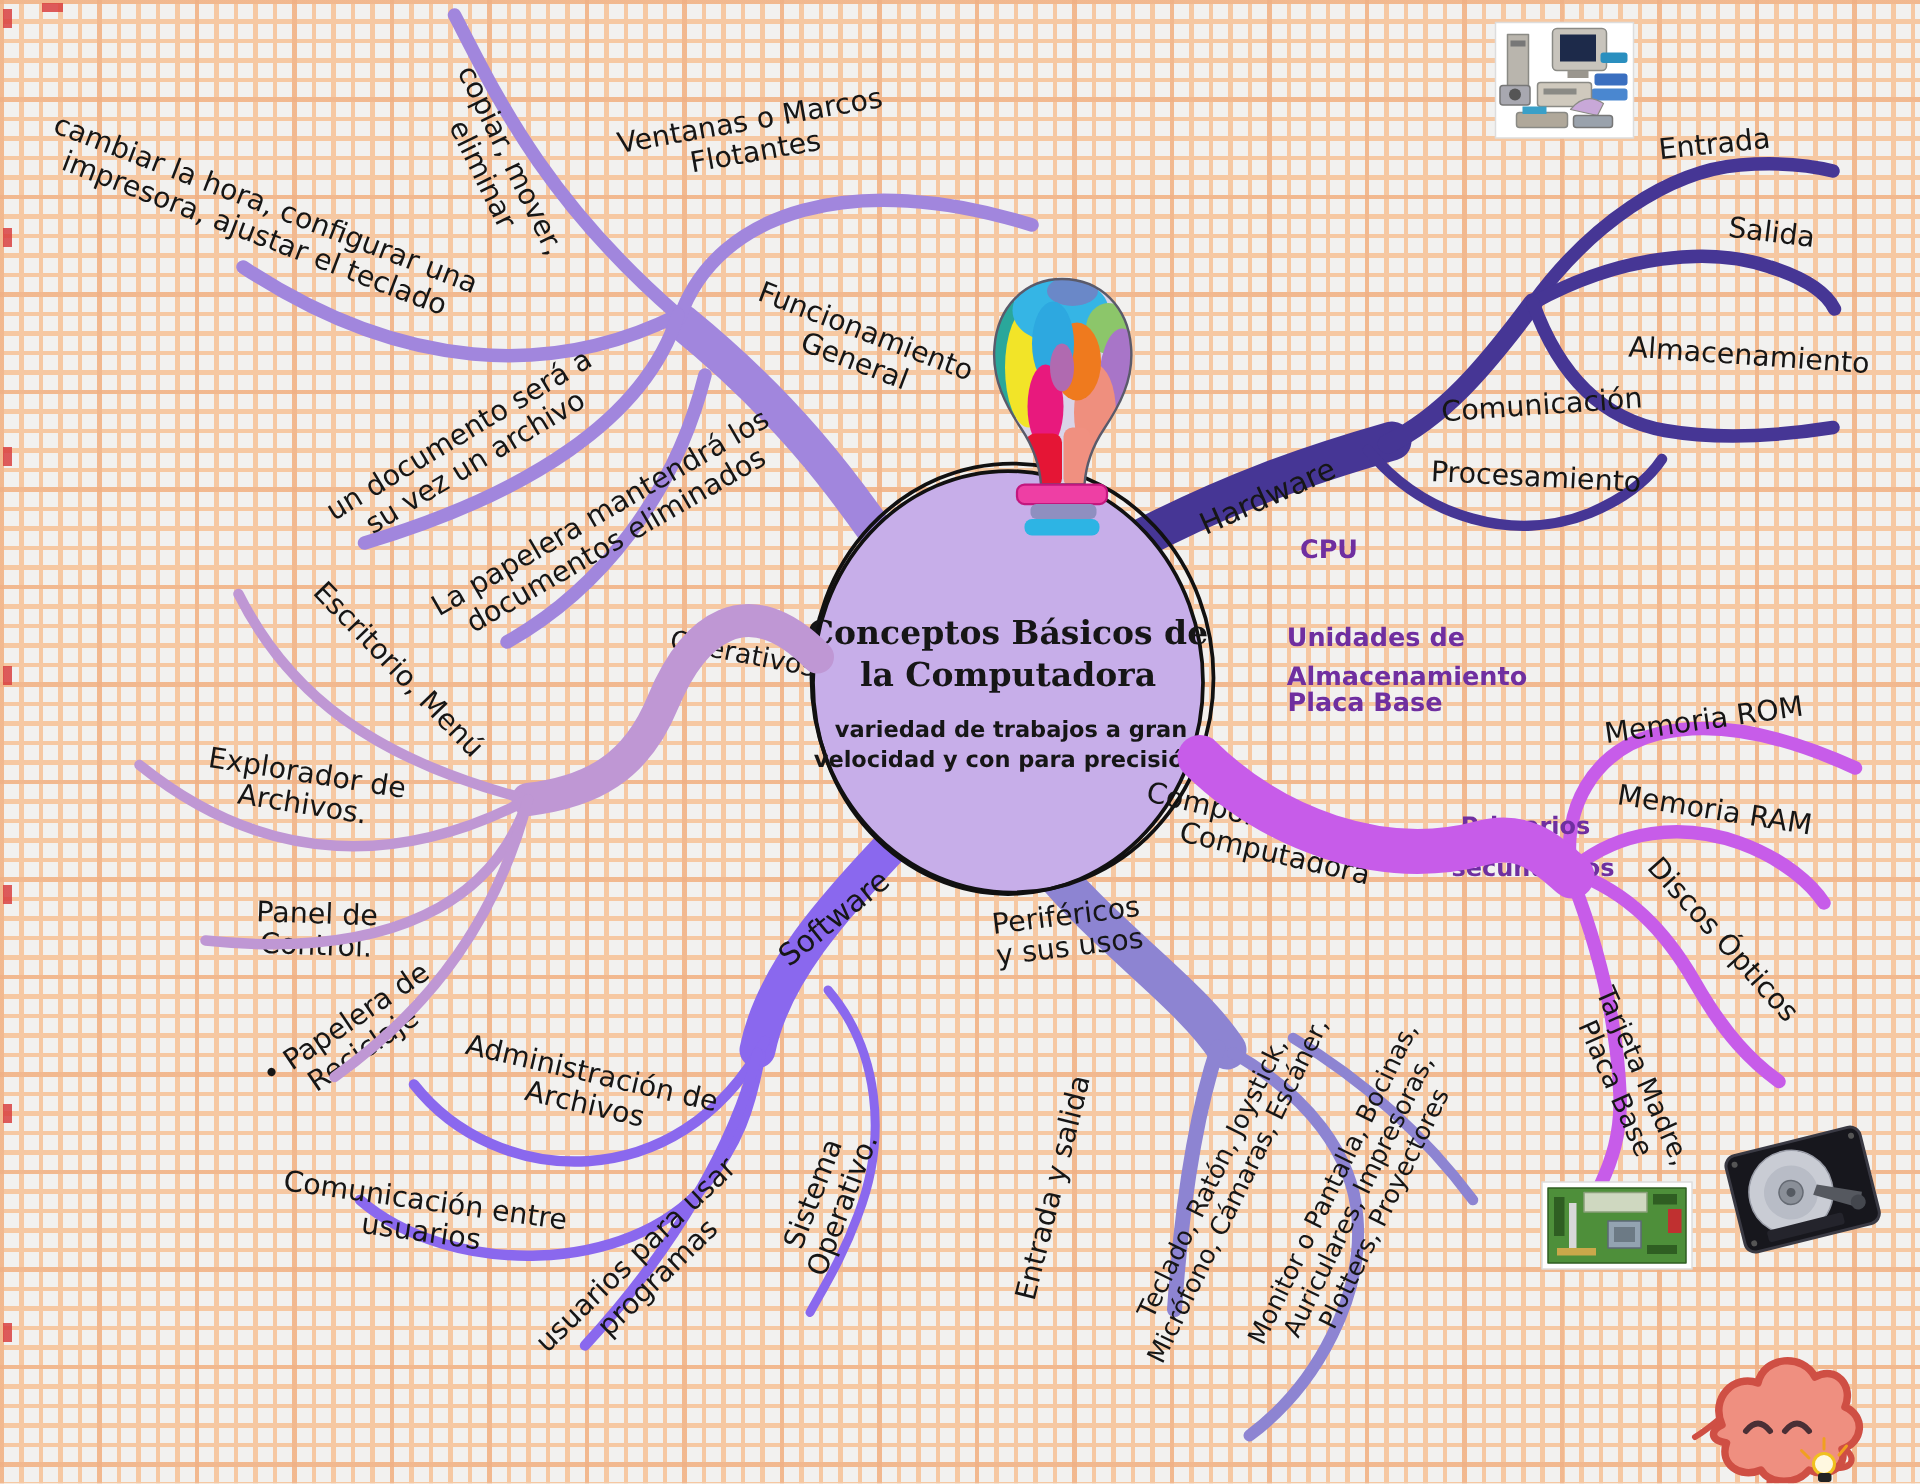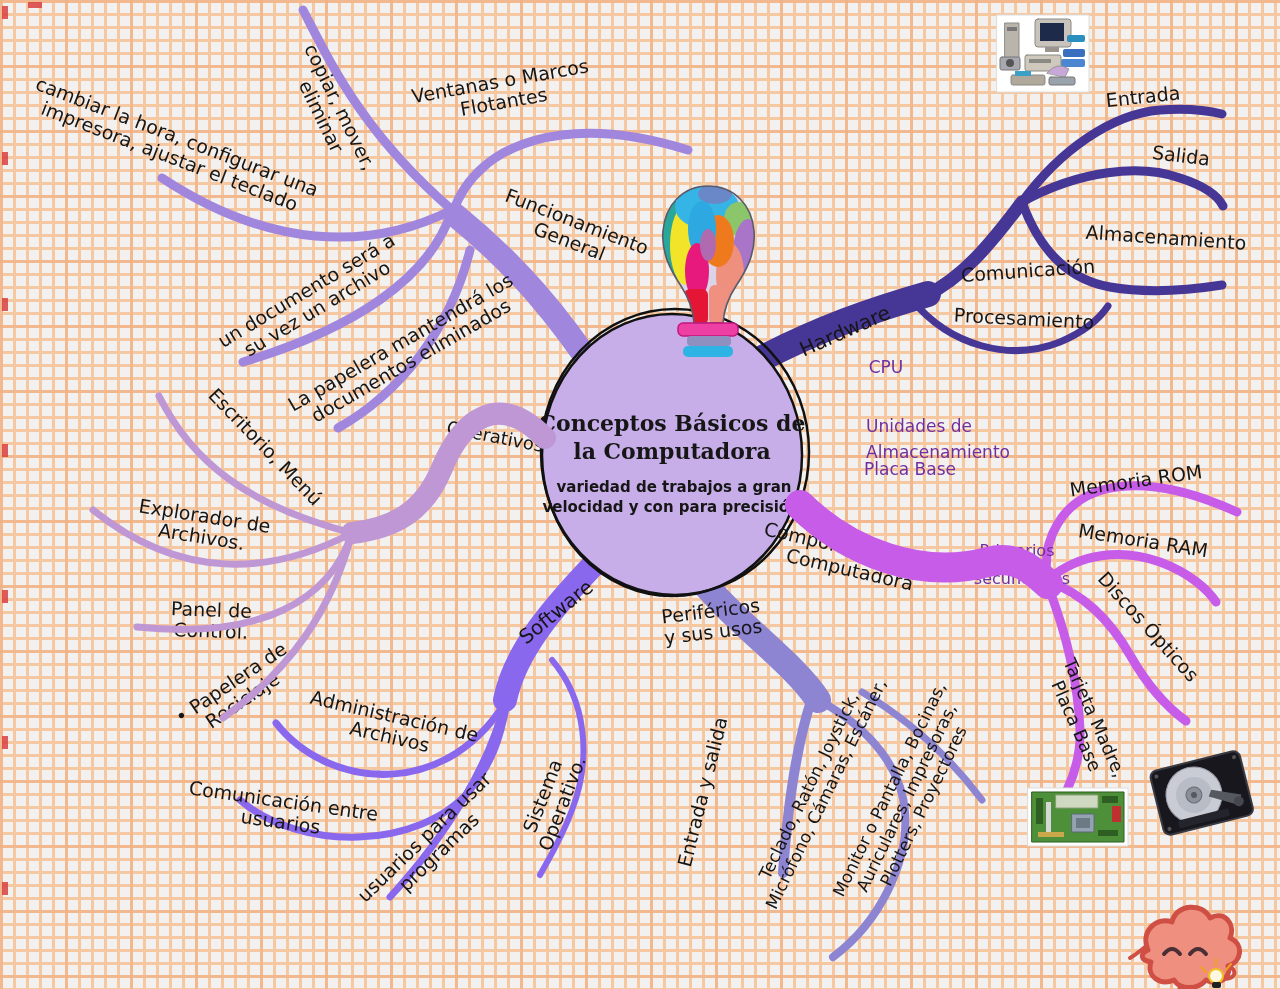--- a/index.html
+++ b/index.html
@@ -12,21 +12,21 @@
       repeating-linear-gradient(to right, #f6c8a2 0 3px, transparent 3px 13px),
       repeating-linear-gradient(to bottom, #f6c8a2 0 3px, transparent 3px 13px);
     font-family:"DejaVu Sans","Liberation Sans",sans-serif;
   }
   .layer{position:absolute;left:0;top:0;pointer-events:none;}
   .lbl{
     position:absolute;white-space:pre;text-align:center;line-height:1.13;
     color:#161616;transform:translate(-50%,-50%) rotate(var(--r,0deg));
     font-size:19px;
   }
-  .pl{color:#6f2fa0;font-weight:normal;white-space:pre;line-height:1.5;}
+  .pl{color:#6f2fa0;font-weight:bold;white-space:pre;line-height:1.5;}
   .center-title{
     font-family:"DejaVu Serif","Liberation Serif",serif;font-weight:bold;
     font-size:22px;line-height:1.25;
   }
   .center-sub{font-weight:bold;font-size:15px;line-height:1.3;}
   .edge-marks{
     position:absolute;left:2px;top:6px;width:6px;height:980px;
     background:repeating-linear-gradient(to bottom,#d94040 0 13px,transparent 13px 146px);
     opacity:.85;
   }

